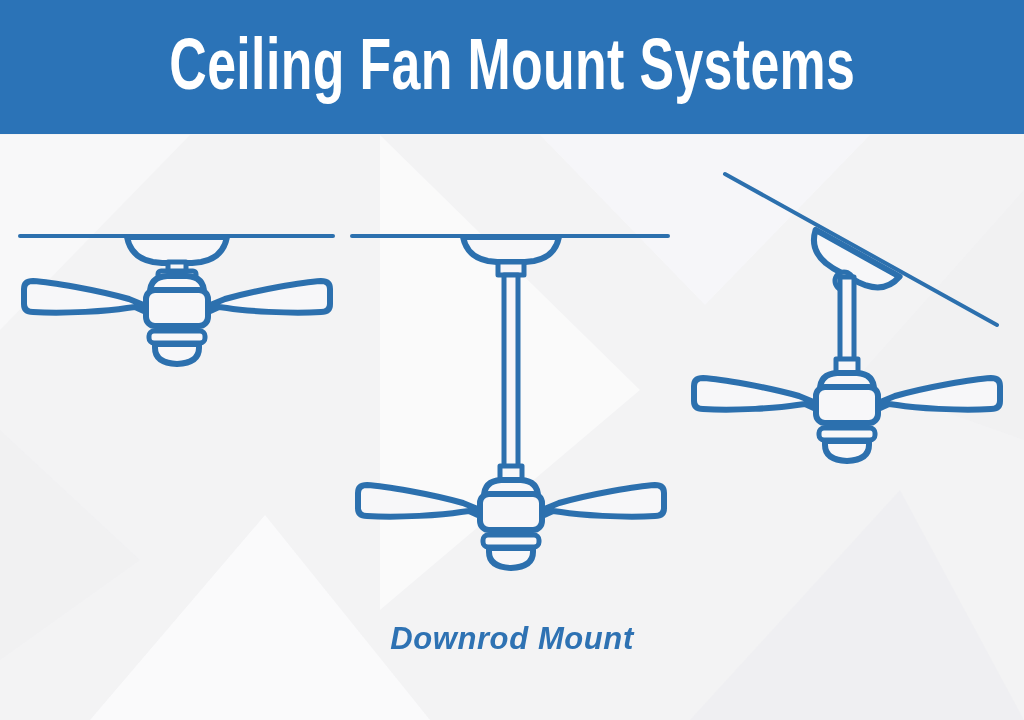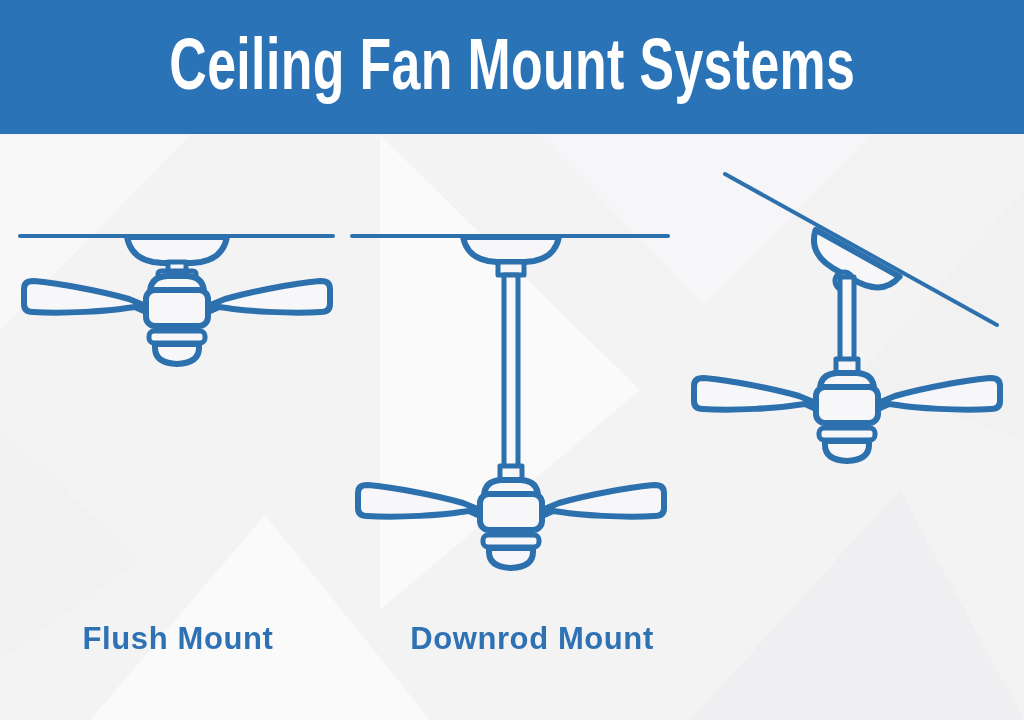--- a/index.html
+++ b/index.html
@@ -64,21 +64,21 @@
     top:621px;
     transform:translateX(-50%);
     font-size:31px;
     font-weight:bold;
     letter-spacing:.6px;
     color:var(--label);
     white-space:nowrap;
     z-index:3;
   }
   .label.l1{left:178px;}
-  .label.l2{left:532px;}
+  .label.l2{left:512px;font-style:italic;}
   .label.l3{left:847px;}
 </style>
 </head>
 <body>
 
 <div class="canvas">
 
   <div class="header">
     <div class="title">Ceiling Fan Mount Systems</div>
   </div>
@@ -137,16 +137,15 @@
       </g>
       <circle class="part slim" cx="844" cy="281" r="9"></circle>
       <g transform="translate(847,387)">
         <rect class="part slim" x="-7" y="-110" width="14" height="84"></rect>
         <rect class="part slim" x="-11" y="-28" width="22" height="14"></rect>
         <use href="#fanUnit"></use>
       </g>
     </g>
   </svg>
 
-  <span class="label l1">Flush Mount</span>
   <span class="label l2">Downrod Mount</span>
 
 </div>
 
 </body></html>

